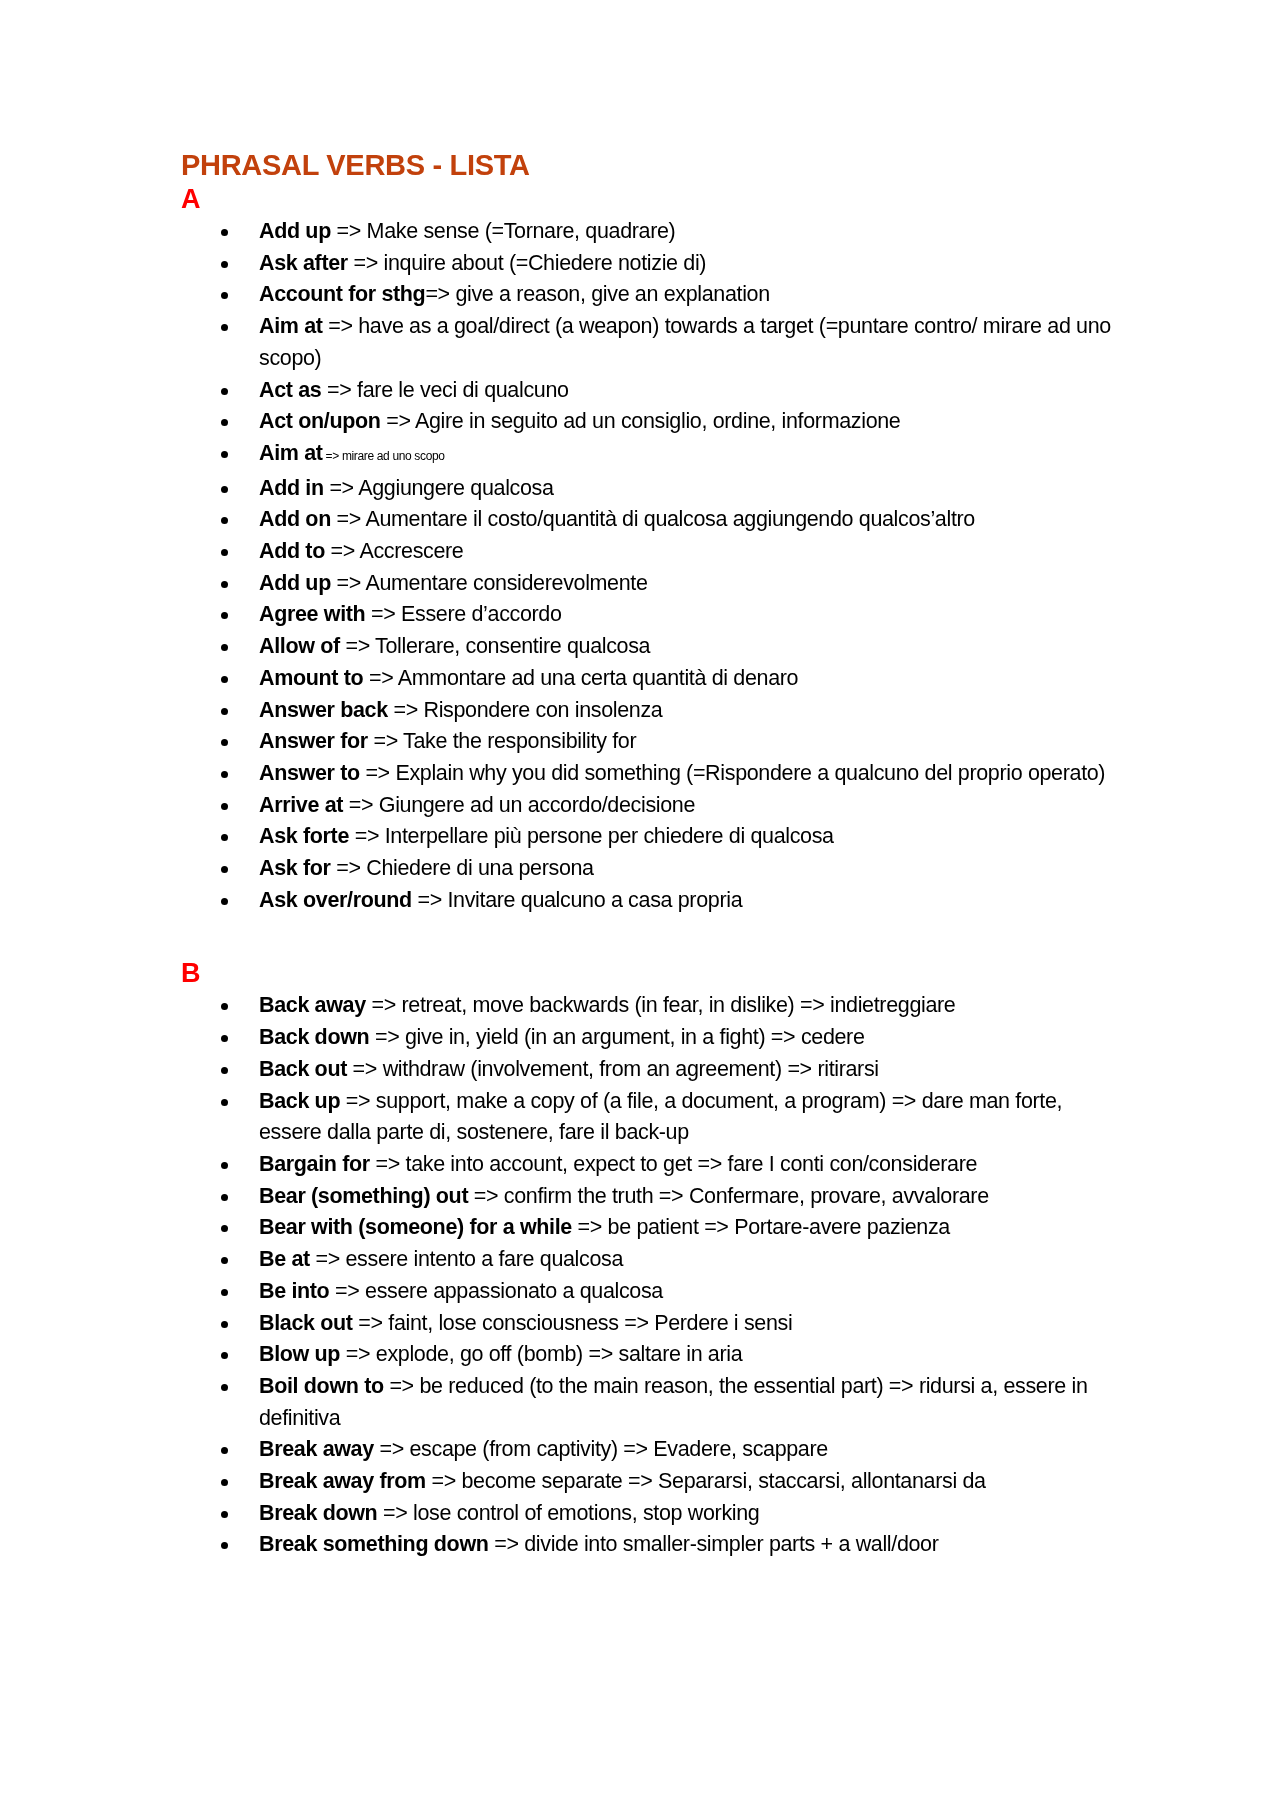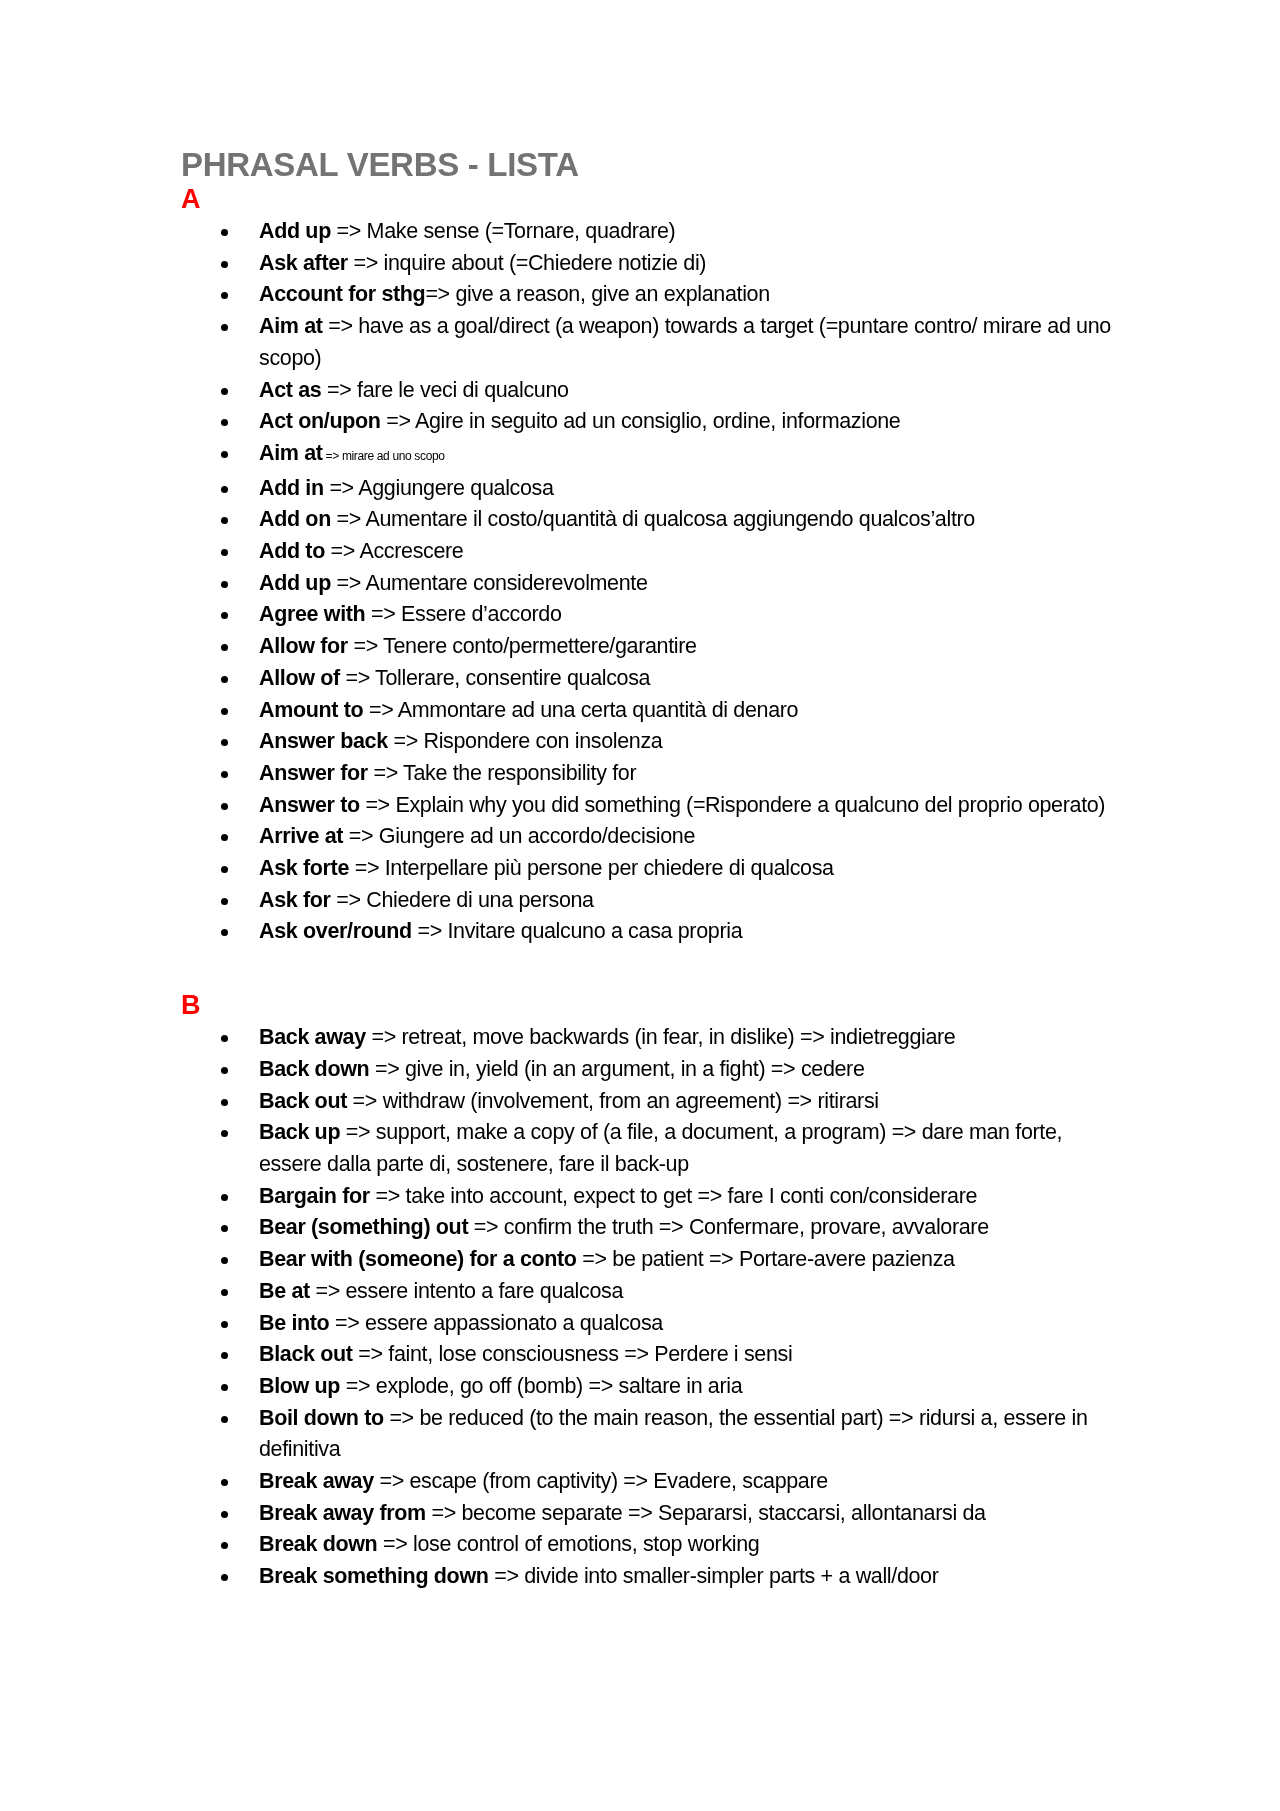--- a/index.html
+++ b/index.html
@@ -17,23 +17,23 @@
       width: 1280px; height: 1811px;
       background: #ffffff;
     }
     .content {
       position: absolute;
       left: 181px;
       top: 148px;
       width: 940px;
     }
     .doc-title {
-      color: #737373;
+      color: #c2410c;
       font-weight: bold;
-      font-size: 33px;
+      font-size: 29px;
       line-height: 34px;
       margin: 0;
       letter-spacing: -0.3px;
     }
     .section-letter {
       color: #ff0000;
       font-weight: bold;
       font-size: 27px;
       line-height: 34px;
       margin: 0;
@@ -77,41 +77,40 @@
         <li><span class="bullet"></span><span class="term">Account for sthg</span><span class="definition">=&gt; give a reason, give an explanation</span></li>
         <li><span class="bullet"></span><span class="term">Aim at</span><span class="definition"> =&gt; have as a goal/direct (a weapon) towards  a target  (=puntare contro/ mirare ad uno scopo)</span></li>
         <li><span class="bullet"></span><span class="term">Act as</span><span class="definition"> =&gt; fare le veci di qualcuno</span></li>
         <li><span class="bullet"></span><span class="term">Act on/upon</span><span class="definition"> =&gt; Agire in seguito ad un consiglio, ordine, informazione</span></li>
         <li><span class="bullet"></span><span class="term">Aim at</span><span class="definition small-def"> =&gt; mirare ad uno scopo</span></li>
         <li><span class="bullet"></span><span class="term">Add in</span><span class="definition"> =&gt; Aggiungere qualcosa</span></li>
         <li><span class="bullet"></span><span class="term">Add on</span><span class="definition"> =&gt; Aumentare il costo/quantità di qualcosa aggiungendo qualcos’altro</span></li>
         <li><span class="bullet"></span><span class="term">Add to</span><span class="definition"> =&gt; Accrescere</span></li>
         <li><span class="bullet"></span><span class="term">Add up</span><span class="definition"> =&gt; Aumentare considerevolmente</span></li>
         <li><span class="bullet"></span><span class="term">Agree with</span><span class="definition"> =&gt; Essere d’accordo</span></li>
-        <li><span class="bullet"></span><span class="term">Allow for</span><span class="definition"> =&gt; Tenere conto/permettere/garantire</span></li>
         <li><span class="bullet"></span><span class="term">Allow of</span><span class="definition"> =&gt; Tollerare, consentire qualcosa</span></li>
         <li><span class="bullet"></span><span class="term">Amount to</span><span class="definition"> =&gt; Ammontare ad una certa quantità di denaro</span></li>
         <li><span class="bullet"></span><span class="term">Answer back</span><span class="definition"> =&gt; Rispondere con insolenza</span></li>
         <li><span class="bullet"></span><span class="term">Answer for</span><span class="definition"> =&gt; Take the responsibility for</span></li>
         <li><span class="bullet"></span><span class="term">Answer to</span><span class="definition"> =&gt; Explain why you did something (=Rispondere a qualcuno del proprio operato)</span></li>
         <li><span class="bullet"></span><span class="term">Arrive at</span><span class="definition"> =&gt; Giungere ad un accordo/decisione</span></li>
         <li><span class="bullet"></span><span class="term">Ask forte</span><span class="definition"> =&gt; Interpellare più persone per chiedere di qualcosa</span></li>
         <li><span class="bullet"></span><span class="term">Ask for</span><span class="definition"> =&gt; Chiedere di una persona</span></li>
         <li><span class="bullet"></span><span class="term">Ask over/round</span><span class="definition"> =&gt; Invitare qualcuno a casa propria</span></li>
       </ul>
 
     <h2 class="section-letter section-b">B</h2>
     <ul class="items">
         <li><span class="bullet"></span><span class="term">Back away</span><span class="definition"> =&gt; retreat, move backwards (in fear, in dislike) =&gt; indietreggiare</span></li>
         <li><span class="bullet"></span><span class="term">Back down</span><span class="definition"> =&gt; give in, yield (in an argument, in a fight) =&gt; cedere</span></li>
         <li><span class="bullet"></span><span class="term">Back out</span><span class="definition"> =&gt; withdraw (involvement, from an agreement) =&gt; ritirarsi</span></li>
         <li><span class="bullet"></span><span class="term">Back  up</span><span class="definition"> =&gt; support,  make  a  copy  of  (a  file,  a document, a program) =&gt; dare man forte, essere dalla parte di, sostenere, fare il back-up</span></li>
         <li><span class="bullet"></span><span class="term">Bargain for</span><span class="definition"> =&gt; take into account, expect to get  =&gt; fare I conti con/considerare</span></li>
         <li><span class="bullet"></span><span class="term">Bear (something) out</span><span class="definition"> =&gt; confirm the truth =&gt; Confermare, provare, avvalorare</span></li>
-        <li><span class="bullet"></span><span class="term">Bear with (someone) for a conto</span><span class="definition"> =&gt; be patient =&gt; Portare-avere pazienza</span></li>
+        <li><span class="bullet"></span><span class="term">Bear with (someone) for a while</span><span class="definition"> =&gt; be patient =&gt; Portare-avere pazienza</span></li>
         <li><span class="bullet"></span><span class="term">Be at</span><span class="definition"> =&gt; essere intento a fare qualcosa</span></li>
         <li><span class="bullet"></span><span class="term">Be into</span><span class="definition"> =&gt; essere appassionato a qualcosa</span></li>
         <li><span class="bullet"></span><span class="term">Black out</span><span class="definition"> =&gt; faint, lose consciousness =&gt; Perdere i sensi</span></li>
         <li><span class="bullet"></span><span class="term">Blow up</span><span class="definition"> =&gt; explode, go off (bomb) =&gt; saltare in aria</span></li>
         <li><span class="bullet"></span><span class="term">Boil down to</span><span class="definition"> =&gt; be reduced (to the main reason, the  essential part) =&gt; ridursi a, essere in definitiva</span></li>
         <li><span class="bullet"></span><span class="term">Break away</span><span class="definition"> =&gt; escape (from captivity)   =&gt; Evadere, scappare</span></li>
         <li><span class="bullet"></span><span class="term">Break away from</span><span class="definition"> =&gt; become separate =&gt; Separarsi, staccarsi, allontanarsi da</span></li>
         <li><span class="bullet"></span><span class="term">Break down</span><span class="definition"> =&gt; lose control of emotions, stop  working</span></li>
         <li><span class="bullet"></span><span class="term">Break something down</span><span class="definition"> =&gt; divide into smaller-simpler parts + a wall/door</span></li>
       </ul>

